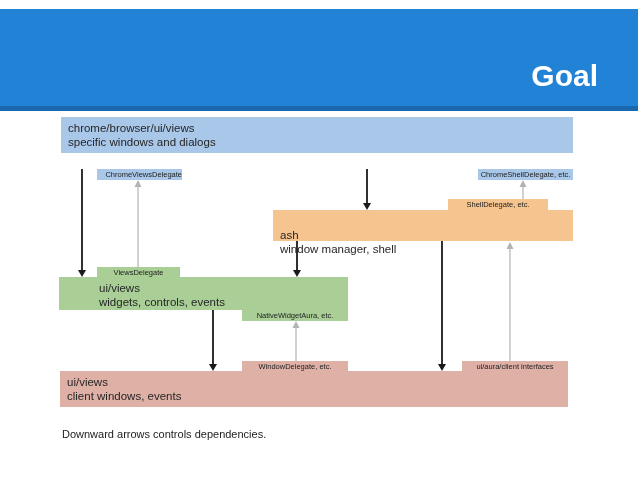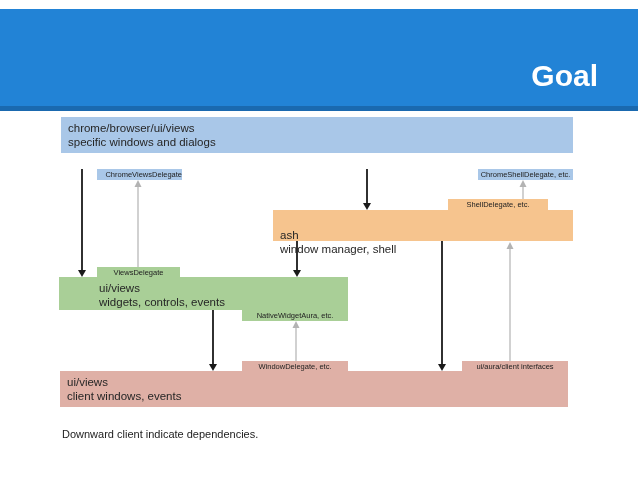--- a/index.html
+++ b/index.html
@@ -135,16 +135,16 @@
         <line x1="523" x2="523" y1="178" y2="190" stroke="#b3b3b3" stroke-width="1.2"></line>
         <polygon points="519.5,178 526.5,178 523,171" fill="#b3b3b3"></polygon>
         <line x1="296" x2="296" y1="319" y2="352" stroke="#b3b3b3" stroke-width="1.2"></line>
         <polygon points="292.5,319 299.5,319 296,312" fill="#b3b3b3"></polygon>
         <line x1="510" x2="510" y1="240" y2="352" stroke="#b3b3b3" stroke-width="1.2"></line>
         <polygon points="506.5,240 513.5,240 510,233" fill="#b3b3b3"></polygon>
       </svg>
   </div>
 
   <div class="caption">
-    <div>Downward client indicate dependencies.</div>
+    <div>Downward arrows controls dependencies.</div>
   </div>
 
 </div>
 
 </body></html>

